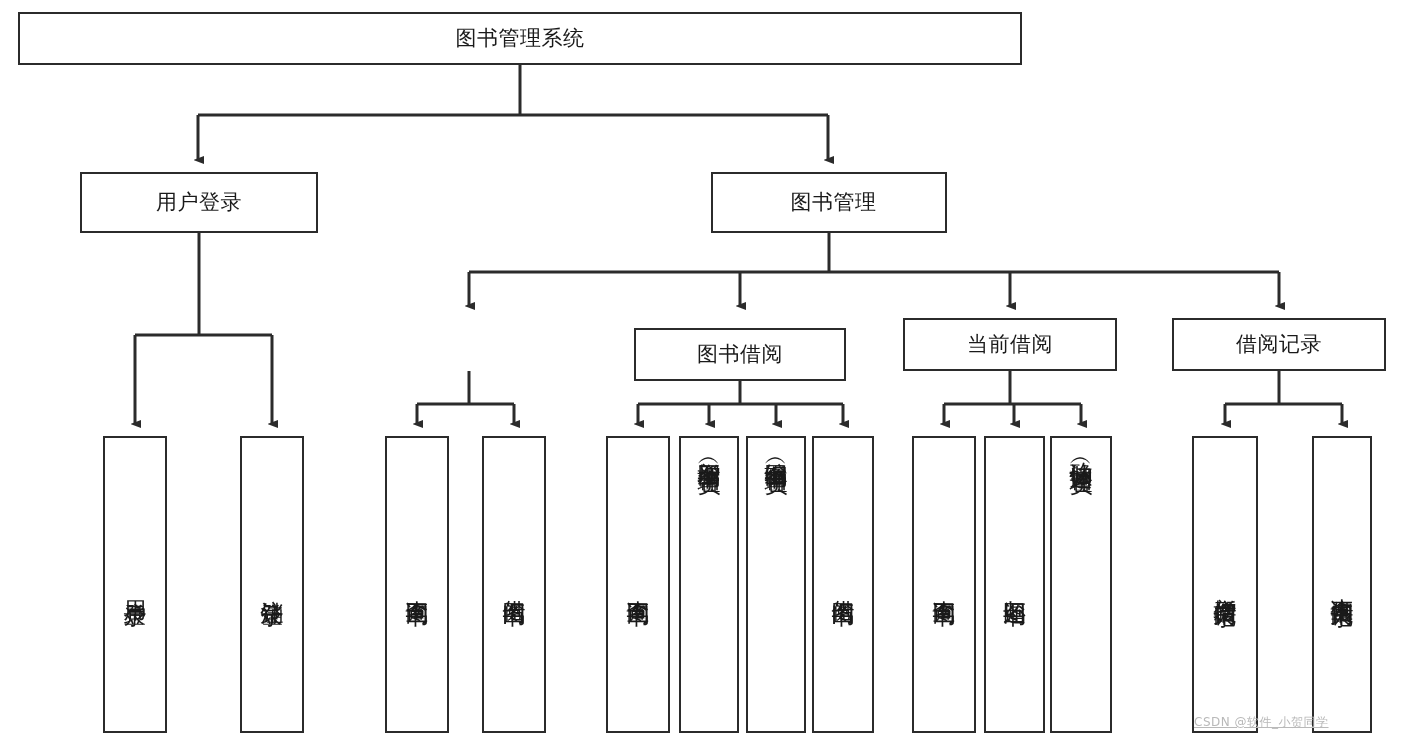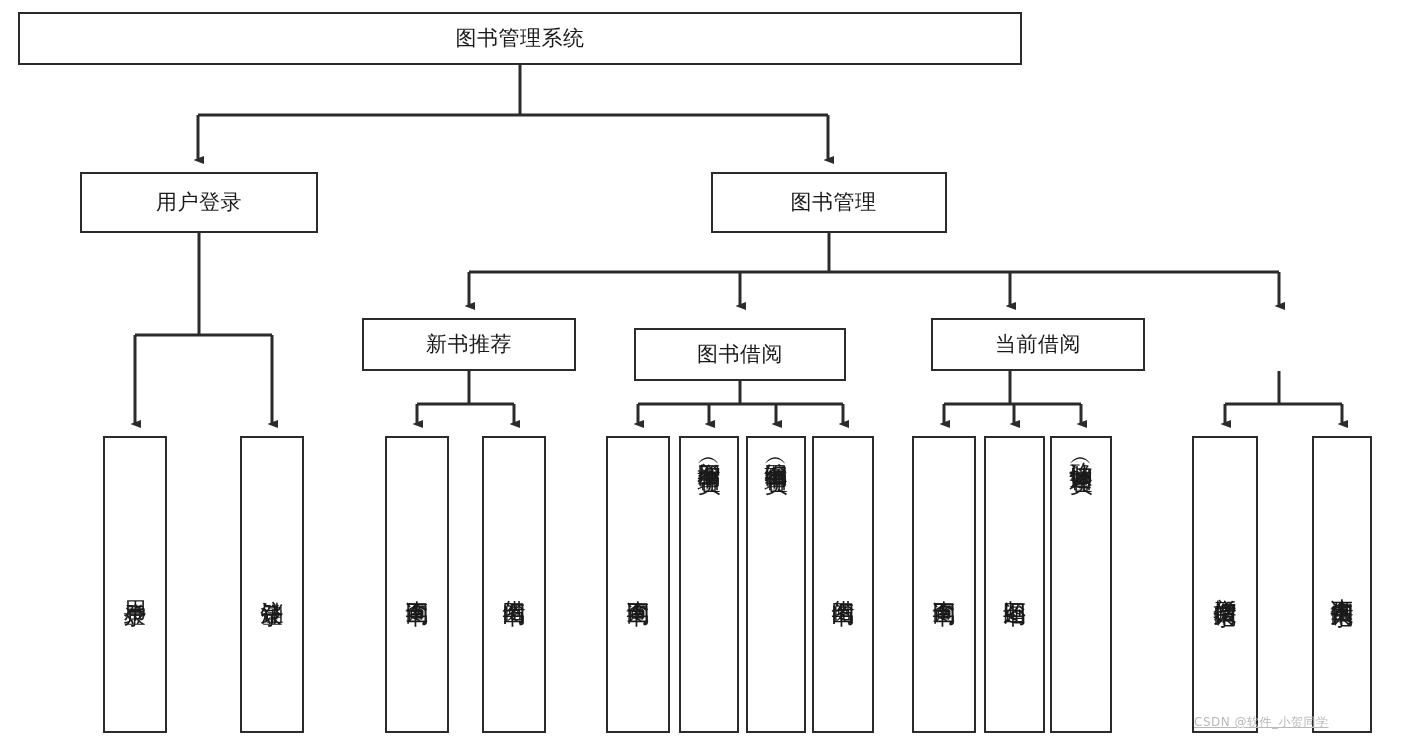--- a/index.html
+++ b/index.html
@@ -127,28 +127,28 @@
     <span class="label">图书管理系统</span>
   </div>
 
   <div class="node" style="left: 80px; top: 172px; width: 238px; height: 61px;">
     <span class="label">用户登录</span>
   </div>
   <div class="node" style="left: 711px; top: 172px; width: 236px; height: 61px; padding-left: 9px;">
     <span class="label">图书管理</span>
   </div>
 
-  <div class="node" style="left: 362px; top: 318px; width: 214px; height: 53px;">
-    <span class="label">新书推荐</span>
-  </div>
   <div class="node" style="left: 634px; top: 328px; width: 212px; height: 53px;">
     <span class="label">图书借阅</span>
   </div>
-  <div class="node" style="left: 903px; top: 318px; width: 214px; height: 53px; margin-left: 28px;">
+  <div class="node" style="left: 903px; top: 318px; width: 214px; height: 53px;">
     <span class="label">当前借阅</span>
+  </div>
+  <div class="node" style="left: 1172px; top: 318px; width: 214px; height: 53px;">
+    <span class="label">借阅记录</span>
   </div>
 
   <div class="node vertical centered" style="left: 103px; top: 436px; width: 64px; height: 297px;">
     <span class="label">用户登录</span>
   </div>
   <div class="node vertical centered" style="left: 240px; top: 436px; width: 64px; height: 297px;">
     <span class="label">注销登录</span>
   </div>
   <div class="node vertical centered" style="left: 385px; top: 436px; width: 64px; height: 297px;">
     <span class="label">查询图书</span>

